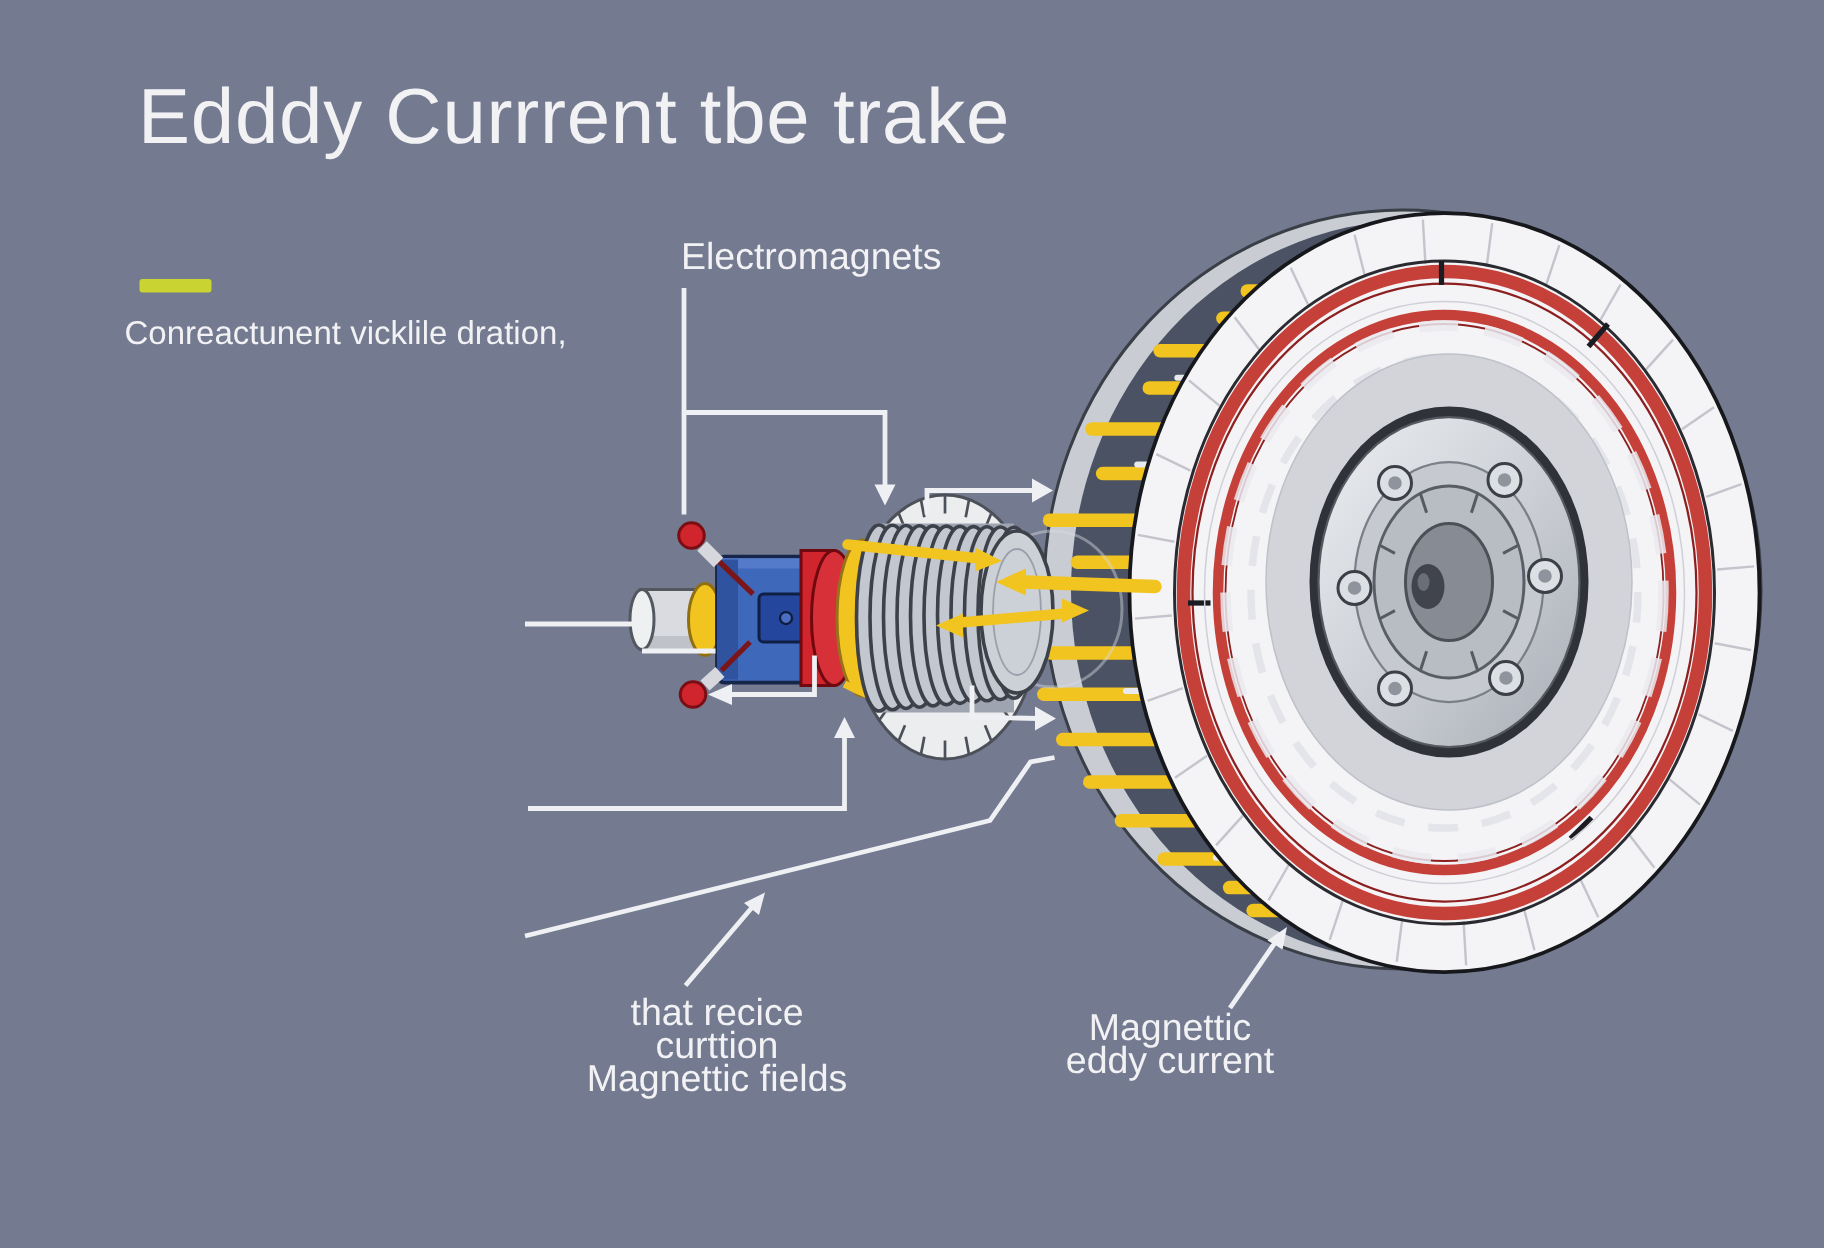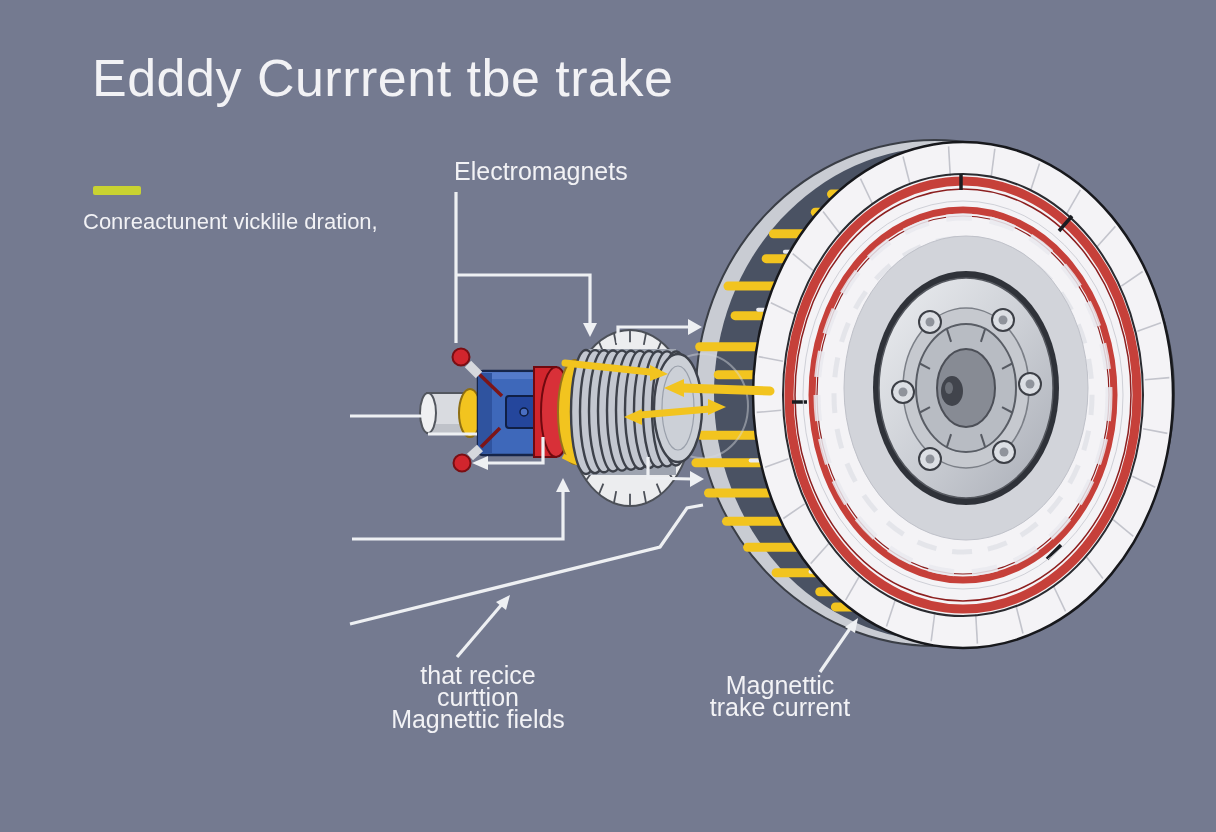--- a/index.html
+++ b/index.html
@@ -292,16 +292,16 @@
 
   <div class="lbl" id="lbl-electromagnets">Electromagnets</div>
 
   <div class="lbl" id="lbl-magnetic-fields">
     <div>that recice curttion</div>
     <div>Magnettic fields</div>
   </div>
 
   <div class="lbl" id="lbl-eddy-current">
     <div>Magnettic</div>
-    <div>trake current</div>
+    <div>eddy current</div>
   </div>
 
 </div>
 
 </body></html>

